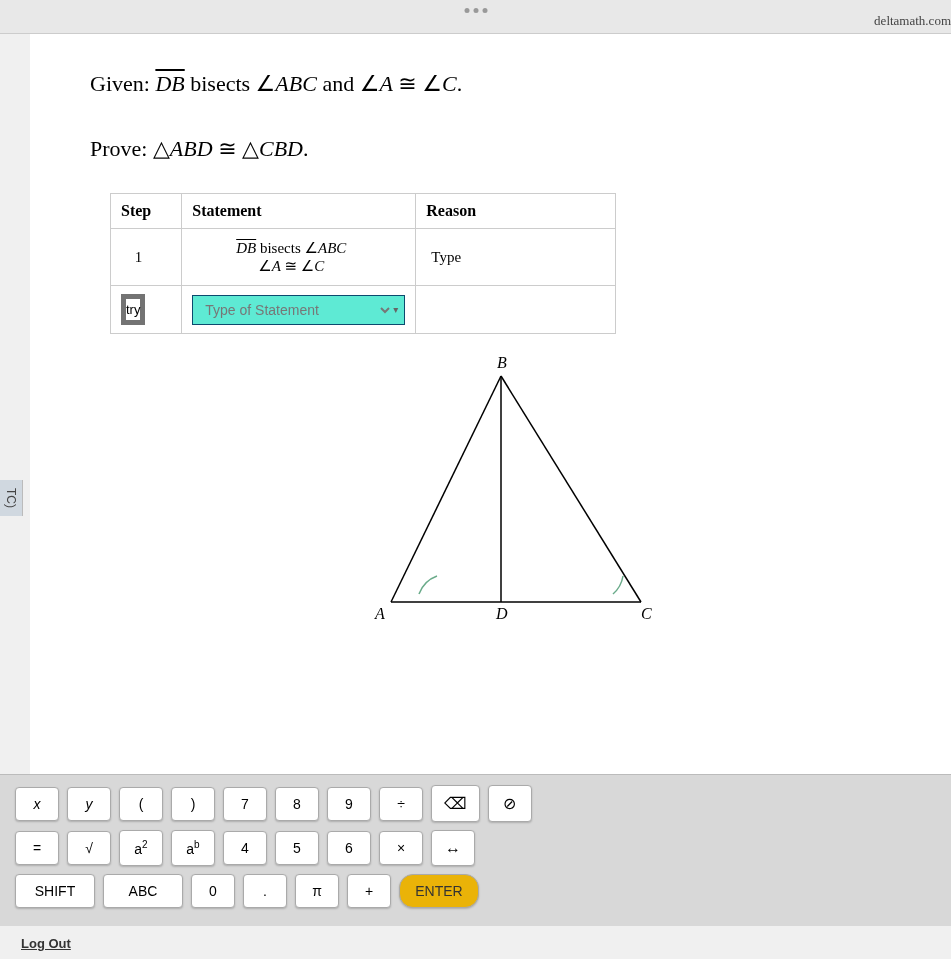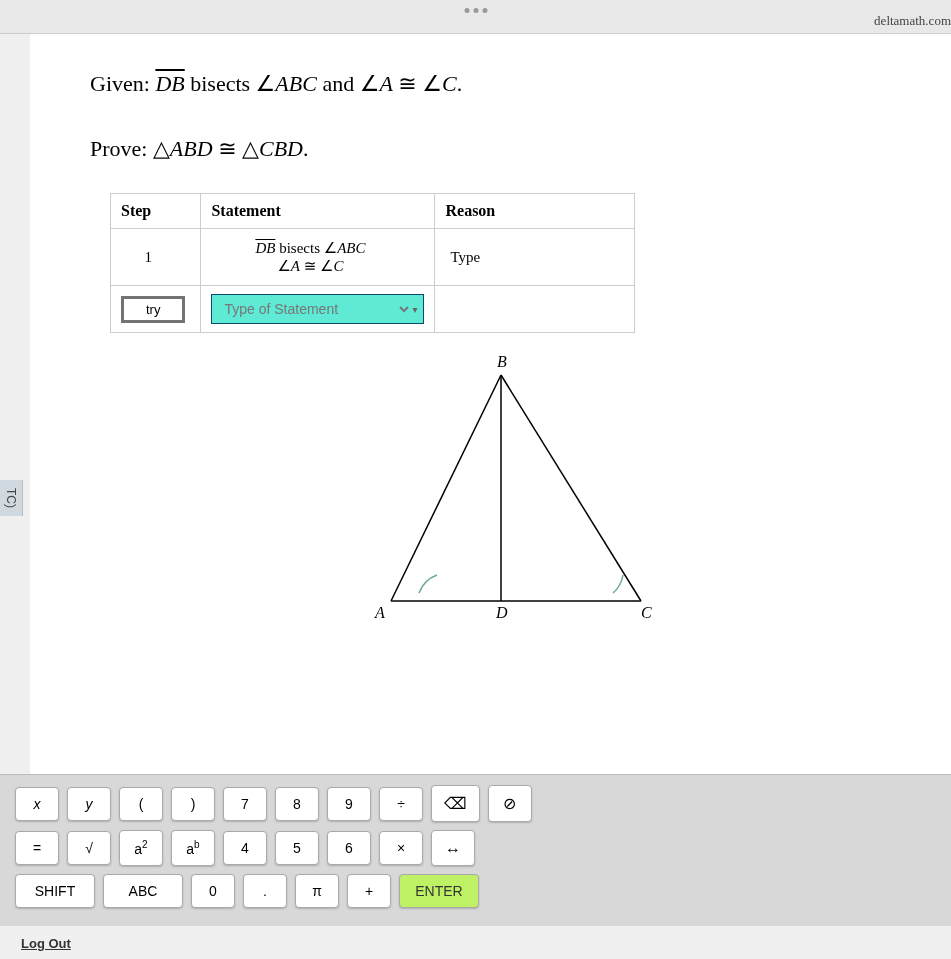--- a/index.html
+++ b/index.html
@@ -110,22 +110,22 @@
       min-width: 200px;
     }
 
     
     .try-row td {
       padding: 8px 10px;
       border: 1px solid #ccc;
     }
     .try-btn {
       background: white;
-      border: 3px solid #737373;
-      padding: 3px 22px;
+      border: 5px solid #737373;
+      padding: 3px 0;
       font-size: 13px;
       font-family: Arial, sans-serif;
       cursor: pointer;
       margin-right: 5px;
     }
     .select-wrapper {
       display: inline-flex;
       align-items: center;
       border: 1px solid #0c4a6e;
       background: #5eead4;
@@ -202,22 +202,23 @@
       font-family: Arial, sans-serif;
       font-size: 13px;
       color: #333;
       cursor: pointer;
       text-decoration: underline;
       font-weight: bold;
     }
 
     
     .key-enter {
-      background: #bef264;
+      background: #eab308;
       color: #333;
+      border-radius: 14px;
     }
 
     
     .arc-indicator {
       fill: none;
       stroke: #6aab8a;
       stroke-width: 1.5;
     }
   </style>
 </head>

